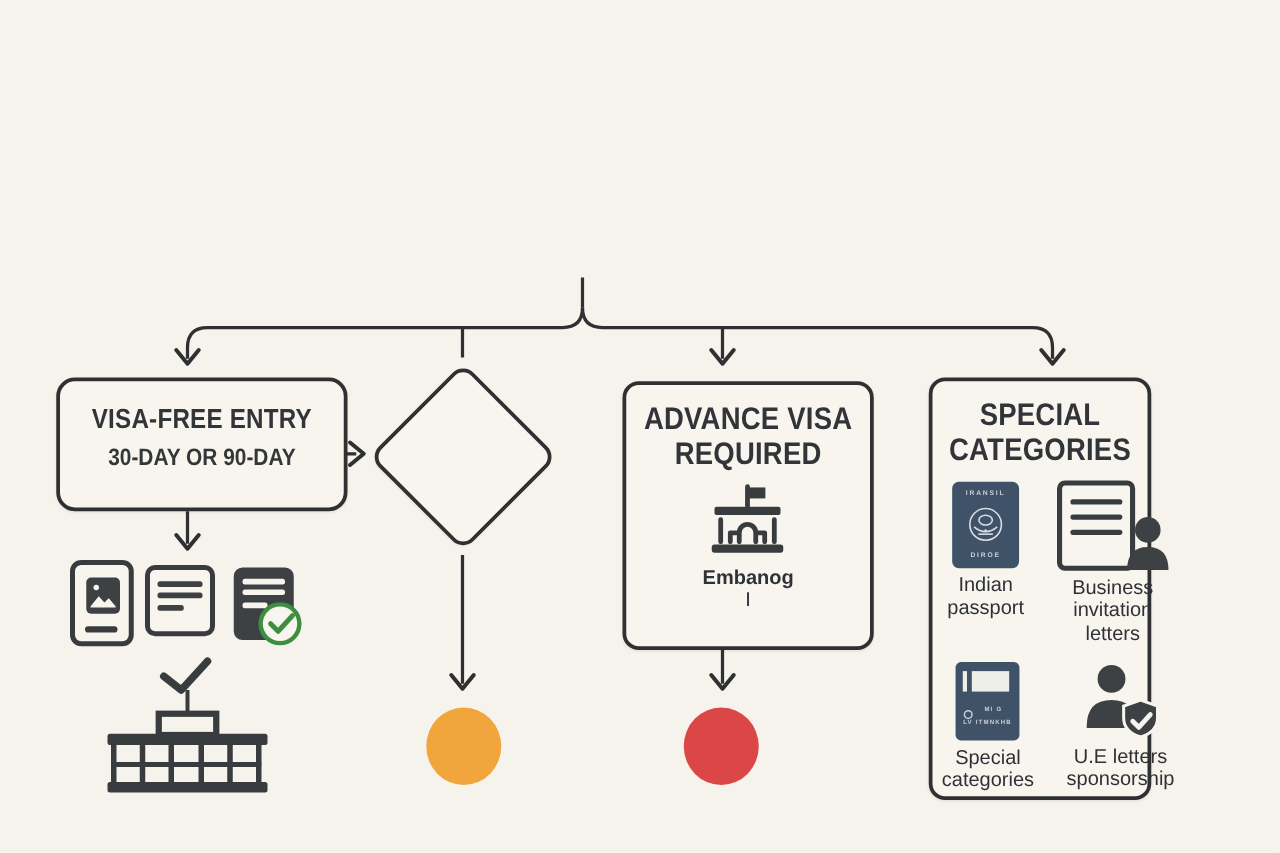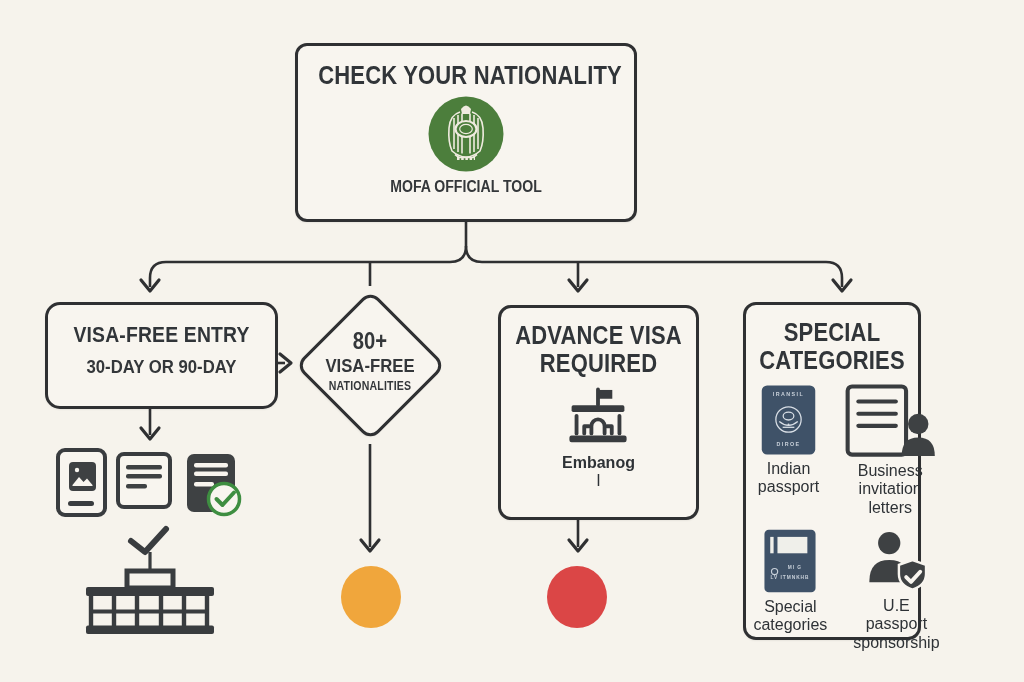--- a/index.html
+++ b/index.html
@@ -93,51 +93,27 @@
       <path d="M141 280 L150 291 L159 280"></path>
       <path d="M833 280 L842 291 L851 280"></path>
       <path d="M569 280 L578 291 L587 280"></path>
       <path d="M280 354 L291 363 L280 372"></path>
       <path d="M141 428 L150 439 L159 428"></path>
       <path d="M361 540 L370 551 L379 540"></path>
       <path d="M569 540 L578 551 L587 540"></path>
     </g>
   </svg>
 
-  <div class="node root-node">
-    <div class="ttl condensed nowrap">CHECK YOUR NATIONALITY</div>
-    <div class="emblem-wrap">
-      <svg width="78" height="78" viewBox="0 0 78 78" style="margin:0 auto;">
-        <circle cx="39" cy="39" r="37.5" fill="#4C7E3C"></circle>
-        <g stroke="#EFEBDF" fill="none" stroke-width="1.6" stroke-linejoin="round">
-          <path d="M34 14 q5 -7 10 0 l-1 5 h-8 z" fill="#EFEBDF" stroke="none"></path>
-          <path d="M33 17 q-10 3 -11 16 q-1 14 3 23 q7 6 14 6 q7 0 14 -6 q4 -9 3 -23 q-1 -13 -11 -16"></path>
-          <path d="M27 23 v31 M31 20 v37 M35 18.5 v40"></path>
-          <path d="M51 23 v31 M47 20 v37 M43 18.5 v40"></path>
-          <ellipse cx="39" cy="34" rx="10.5" ry="8" fill="#4C7E3C" stroke-width="2.2"></ellipse>
-          <ellipse cx="39" cy="34" rx="6.3" ry="4.6" stroke-width="1.2"></ellipse>
-          <path d="M28 59.5 l4 3 h14 l4 -3"></path>
-          <path d="M30 63.5 h18" stroke-width="3" stroke-dasharray="2.5 1.7"></path>
-        </g>
-      </svg>
-    </div>
-    <div class="sub condensed nowrap">MOFA OFFICIAL TOOL</div>
-  </div>
 
   <div class="node visafree-node">
     <div class="ttl condensed nowrap">VISA-FREE ENTRY</div>
     <div class="sub condensed nowrap">30-DAY OR 90-DAY</div>
   </div>
 
   <div class="diamond-shape"></div>
-  <div class="diamond-text">
-    <div class="l1 condensed">80+</div>
-    <div class="l2 condensed">VISA-FREE</div>
-    <div class="l3 condensed">NATIONALITIES</div>
-  </div>
 
   <div class="node advance-node">
     <div class="ttl condensed">ADVANCE VISA REQUIRED</div>
     <div class="icon-row">
       <div class="icon-item">
         <svg width="66" height="64" viewBox="0 0 60 58">
           <g stroke="#393C3F" fill="none" stroke-width="3.5" stroke-linecap="round" stroke-linejoin="round">
             <path d="M30 3 V17"></path>
             <rect x="30" y="3.5" width="13" height="8" fill="#393C3F" stroke="none"></rect>
             <rect x="6" y="17.5" width="48" height="6" rx="1.5" fill="#393C3F" stroke="none"></rect>
@@ -202,21 +178,21 @@
           </svg>
           <div class="ilabel">Special categories</div>
         </div>
         <div class="cell-b">
           <svg width="66" height="62" viewBox="0 0 68 64" style="margin-top:3px;">
             <circle cx="27" cy="12.5" r="11.5" fill="#3E4143"></circle>
             <path d="M6.5 52 q0 -22 20.5 -22 q20.5 0 20.5 22 v1 H6.5 z" fill="#3E4143"></path>
             <path d="M51 30 l14 5 v9.5 q0 11.5 -14 16 q-14 -4.5 -14 -16 V35 z" fill="#3E4143" stroke="#F8F5EF" stroke-width="2.5"></path>
             <path d="M44.5 47.5 l5 5 9.5 -10.5" stroke="#F8F5EF" stroke-width="4" fill="none" stroke-linecap="round" stroke-linejoin="round"></path>
           </svg>
-          <div class="ilabel">U.E passport sponsorship</div>
+          <div class="ilabel">U.E letters sponsorship</div>
         </div>
       </div>
     </div>
   </div>
 
   <svg class="abs" style="left:52px; top:446px;" width="190" height="74" viewBox="0 0 190 74">
     <g>
       <rect x="6" y="4" width="47" height="65" rx="7" fill="#F8F5EF" stroke="#393C3F" stroke-width="4"></rect>
       <rect x="17" y="16" width="27" height="29" rx="4" fill="#3E4143"></rect>
       <circle cx="25" cy="24" r="2.2" fill="#F8F5EF"></circle>

